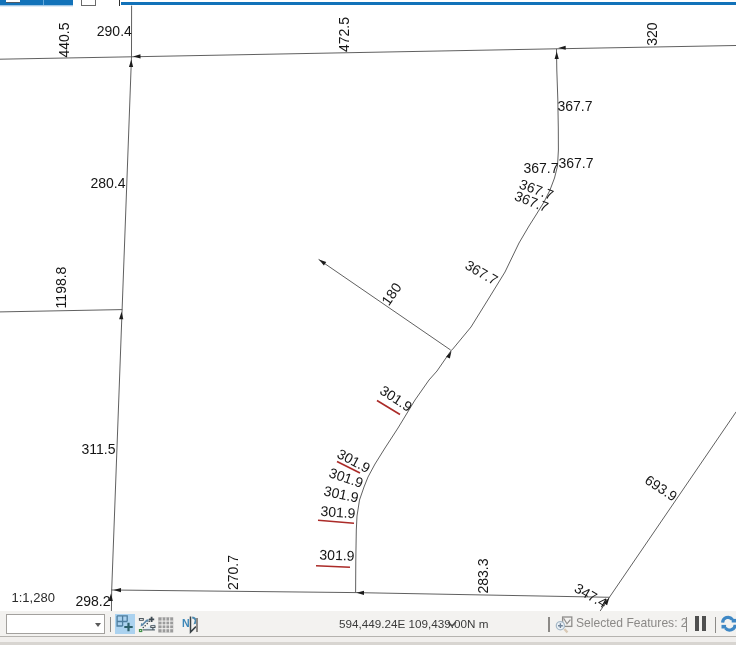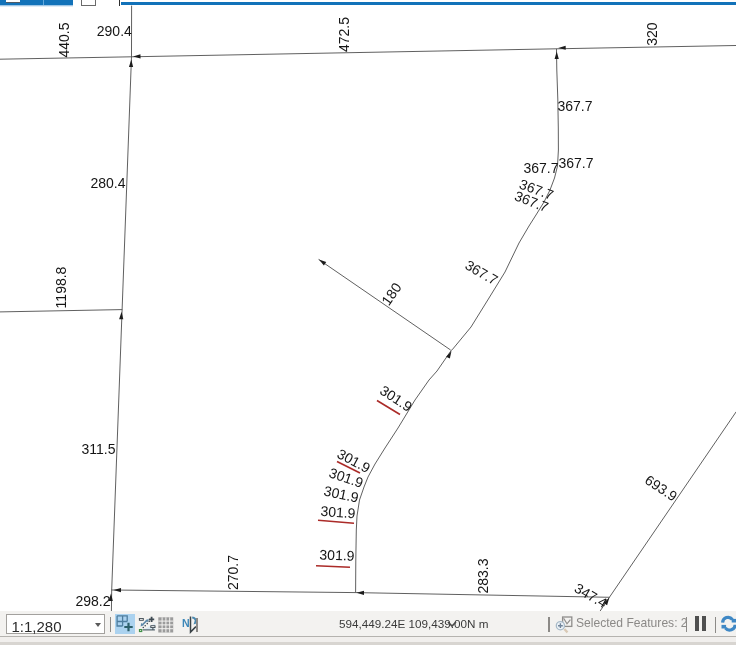--- a/index.html
+++ b/index.html
@@ -137,21 +137,21 @@
 
     <path d="M316,565.8 L350,567.3"></path>
   </g>
 </svg>
 
 <div class="abs" style="left:0;top:611px;width:736px;height:25px;background:#f3f2f0;">
 </div>
 
 <div class="abs" style="left:5.5px;top:614px;width:99px;height:20px;background:#fff;border:1px solid #a3a19e;box-sizing:border-box;"></div>
 
-<div class="abs" style="left:11.5px;top:618px;font-size:15px;color:#2b2b2b;">1:1,280</div>
+<div class="abs" style="left:11.5px;top:590px;font-size:13px;color:#2b2b2b;">1:1,280</div>
 
 <div class="abs" style="left:94.5px;top:622.5px;width:0;height:0;border-left:3.5px solid transparent;border-right:3.5px solid transparent;border-top:4px solid #5a5a5a;"></div>
 
 <div class="abs" style="left:110px;top:617px;width:1.4px;height:15px;background:#8c8a87;"></div>
 
 <div class="abs" style="left:115.3px;top:613.8px;width:20.2px;height:20.5px;background:#abd2ef;"></div>
 <svg class="abs" style="left:115.3px;top:613.8px;" width="21" height="21" viewBox="0 0 21 21">
 
   <g stroke="#4e7d9e" stroke-width="1.3" fill="none">
     <path d="M2.1,1.8 H12.2 V7.5 M2.1,1.8 V12 H7.6 M7.6,1.8 V12 M2.1,7.5 H12.2"></path>

